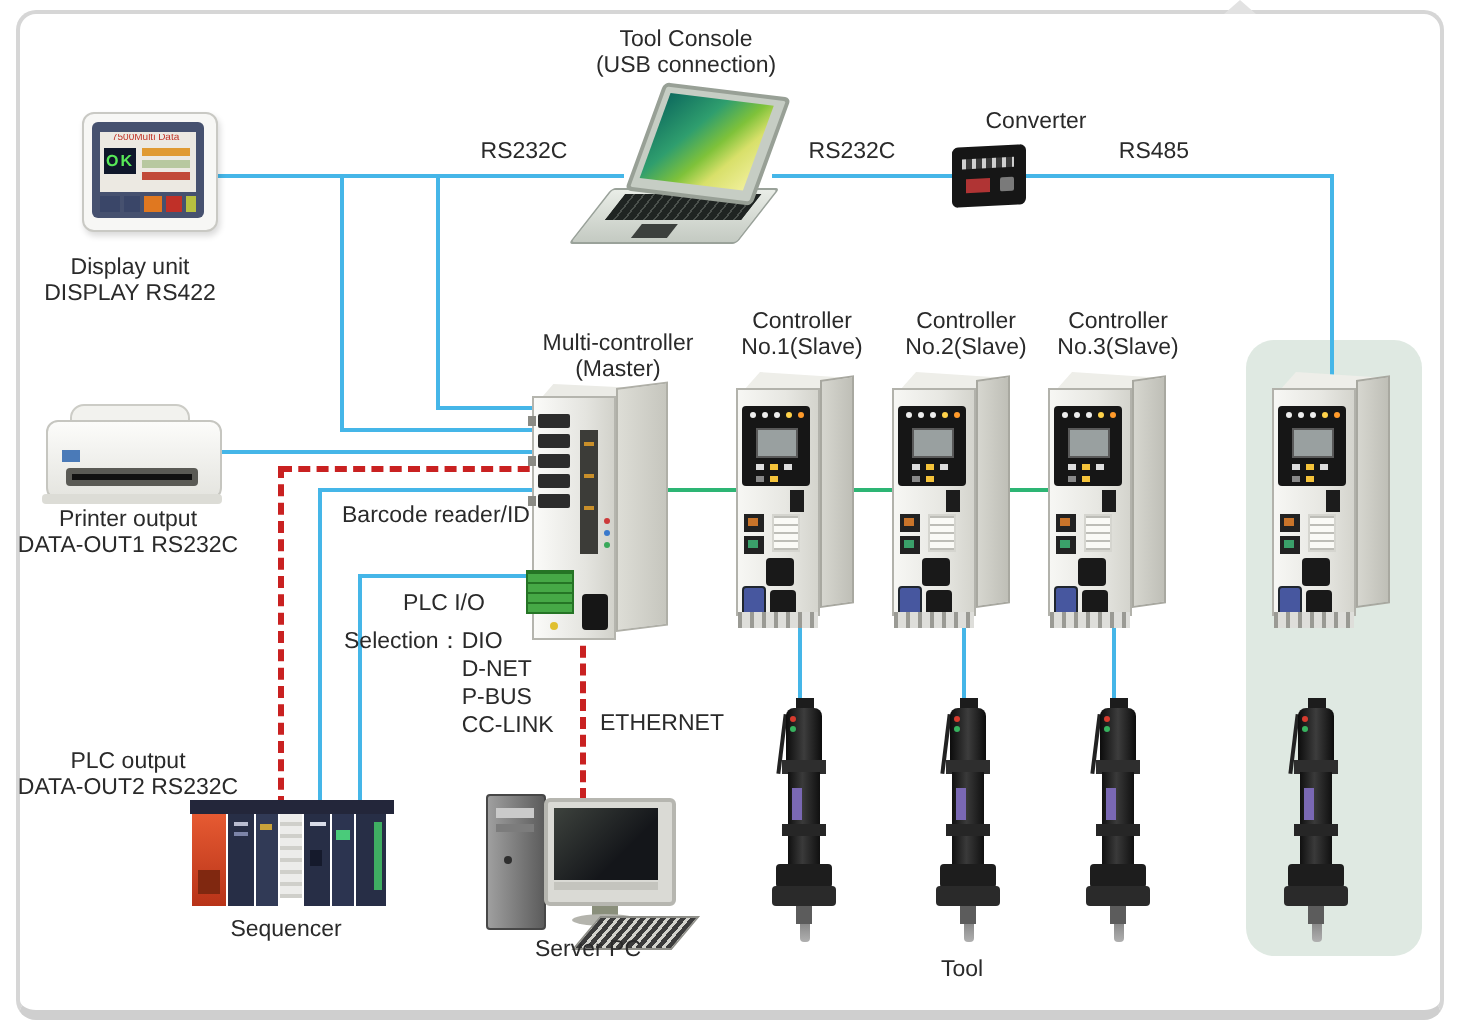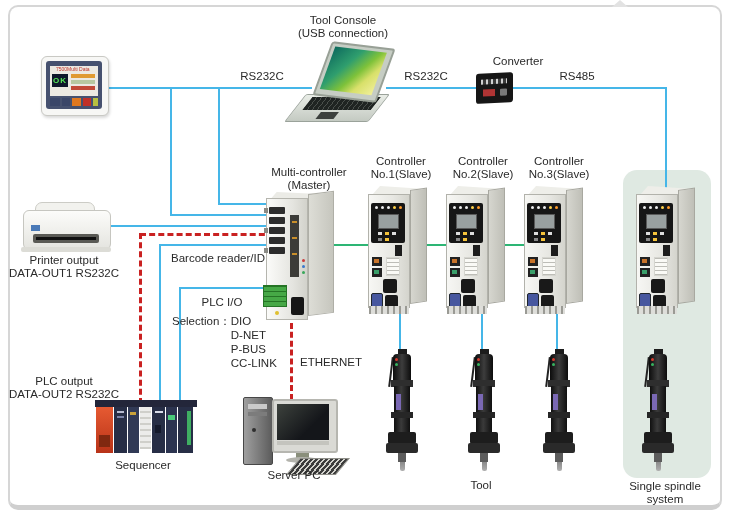--- a/index.html
+++ b/index.html
@@ -189,20 +189,24 @@
     </div>
   <div class="lbl" style="left:426px;top:70px;">
       <span>RS232C</span>
     </div>
   <div class="lbl" style="left:577px;top:70px;">
       <span>RS485</span>
     </div>
   <div class="lbl" style="left:494px;top:55px;margin-left:24px;">
       <span>Converter</span>
     </div>
+  <div class="lbl" style="left:65px;top:128px;">
+    <span>Display unit</span>
+      <span>DISPLAY RS422</span>
+  </div>
   <div class="lbl" style="left:309px;top:166px;">
     <span>Multi-controller</span>
       <span>(Master)</span>
   </div>
   <div class="lbl" style="left:401px;top:155px;">
     <span>Controller</span>
       <span>No.1(Slave)</span>
   </div>
   <div class="lbl" style="left:483px;top:155px;">
     <span>Controller</span>
@@ -238,24 +242,20 @@
   <div class="lbl-left" style="left:300px;top:356px;"><span>ETHERNET</span></div>
   <div class="lbl" style="left:143px;top:459px;">
       <span>Sequencer</span>
     </div>
   <div class="lbl" style="left:294px;top:469px;">
       <span>Server PC</span>
     </div>
   <div class="lbl" style="left:481px;top:479px;">
       <span>Tool</span>
     </div>
-  <div class="lbl" style="left:665px;top:480px;">
-    <span>Single spindle</span>
-      <span>system</span>
-  </div>
 
   <div class="dev du">
     <div class="du-bezel">
       <div class="du-screen">
         <div class="du-ttl">7500Multi Data</div>
         <div class="du-ok">OK</div>
         <div class="du-b1"></div>
         <div class="du-b2"></div>
         <div class="du-b3"></div>
       </div>

